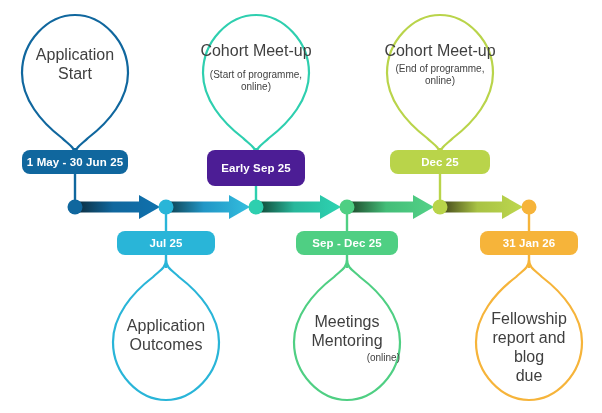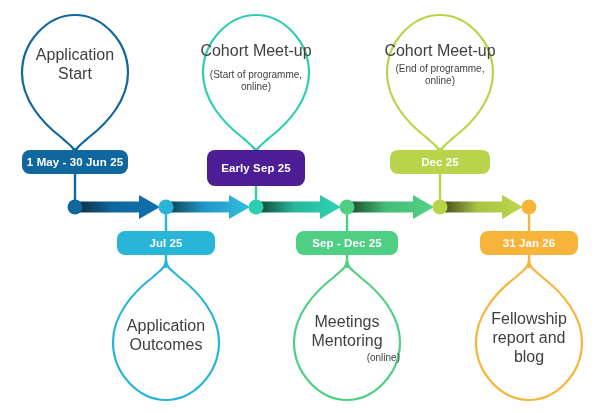--- a/index.html
+++ b/index.html
@@ -148,20 +148,21 @@
 
   <div class="balloon-text" style="left:294px;top:313px;width:106px;">
     <div class="bt-main">Meetings</div>
     <div class="bt-main">Mentoring</div>
     <div class="bt-sub" style="margin-top:1px;text-align:right;">(online)</div>
   </div>
 
   <div class="balloon-text" style="left:476px;top:310px;width:106px;">
     <div class="bt-main">Fellowship</div>
     <div class="bt-main">report and blog</div>
+    <div class="bt-main">due</div>
   </div>
 
   <div class="pill-label" style="left:22px;top:150px;width:106px;height:24px;background:#10679e;">
     <span>1 May - 30 Jun 25</span>
   </div>
 
   <div class="pill-label" style="left:207px;top:150px;width:98px;height:36px;background:#4c1d95;">
     <span>Early Sep 25</span>
   </div>
 

